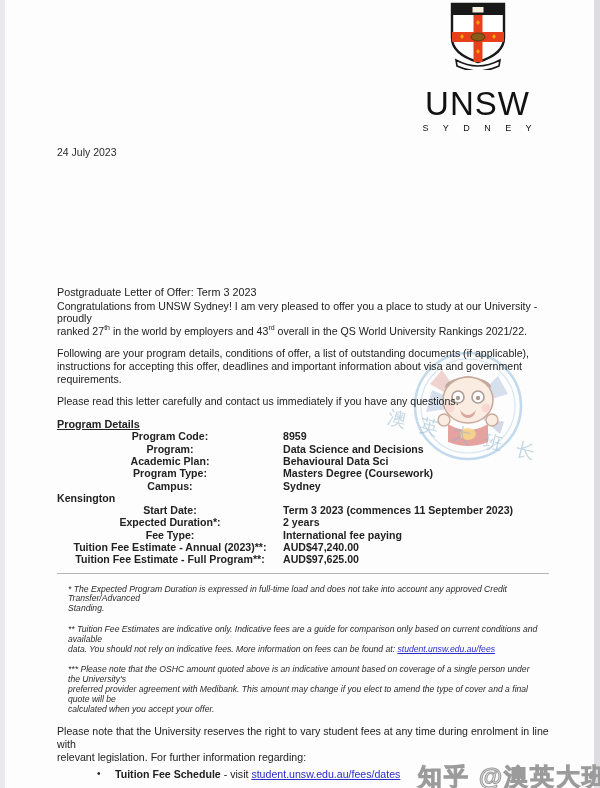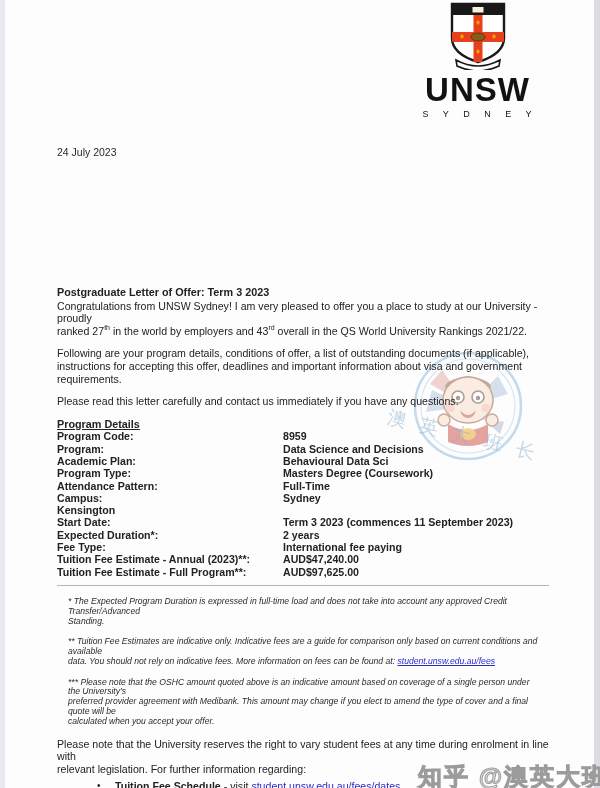--- a/index.html
+++ b/index.html
@@ -4,33 +4,33 @@
 <style>
   html,body{margin:0;padding:0;}
   body{font-family:"Liberation Sans", sans-serif; background:#fff;}
   .page{position:relative;width:600px;height:788px;background:#fdfdfd;overflow:hidden;color:#1e1e1e;}
   .scan-edge-left{position:absolute;left:0;top:0;width:5px;height:788px;background:#e9e9ef;}
   .scan-edge-right{position:absolute;right:0;top:0;width:6px;height:788px;background:#dcdce2;}
 
   
   .logo{position:absolute;left:415px;top:2px;width:125px;text-align:center;}
   .crest{display:block;margin:0 auto;}
-  .brand{font-size:33px;letter-spacing:1px;color:#121212;line-height:1;margin-top:3px;font-weight:bold;}
+  .brand{font-size:33px;letter-spacing:1px;color:#121212;line-height:1;margin-top:17px;font-weight:normal;}
   .brand-sub{font-size:9px;letter-spacing:6px;color:#121212;margin-top:3px;padding-left:5px;}
 
   .date{position:absolute;left:57px;top:146px;font-size:10.5px;color:#2a2a2a;}
 
   .content{position:absolute;left:57px;top:286px;width:492px;font-size:10.6px;line-height:12.6px;color:#222;}
   .para{white-space:pre-line;margin:0 0 10px 0;}
-  .title{font-weight:bold;margin:0;font-size:10.8px;}
+  .title{font-weight:normal;margin:0;font-size:10.8px;}
   sup{font-size:7px;vertical-align:super;line-height:0;}
 
   .pd-head{font-weight:bold;text-decoration:underline;font-size:10.8px;margin-top:4px;}
   .row{display:flex;line-height:12.3px;}
-  .lbl{flex:0 0 226px;font-weight:bold;white-space:nowrap;}
+  .lbl{flex:0 0 226px;font-weight:bold;white-space:nowrap;text-align:center;}
   .val{font-weight:bold;white-space:nowrap;}
   .subnote{font-weight:bold;font-size:8.6px;line-height:11px;}
 
   .rule{border:none;border-top:1px solid #b5b5b5;margin:7px 0 4px 0;width:100%;}
 
   .fn{font-style:italic;font-size:8.6px;line-height:9.8px;color:#2a2a2a;white-space:pre-line;margin:11px;}
   a.link{color:#2b2bcc;text-decoration:underline;font-style:inherit;cursor:pointer;}
 
   .fees-para{white-space:pre-line;margin:9px 0 3px 0;}
   .bullets{margin:0;padding:0;list-style:none;}
@@ -118,24 +118,20 @@
       </div>
     <div class="row">
         <span class="lbl">Academic Plan:</span>
         <span class="val">Behavioural Data Sci</span>
       </div>
     <div class="row">
         <span class="lbl">Program Type:</span>
         <span class="val">Masters Degree (Coursework)</span>
       </div>
     <div class="row">
-        <span class="lbl">Attendance Pattern:</span>
-        <span class="val">Full-Time</span>
-      </div>
-    <div class="row">
         <span class="lbl">Campus:</span>
         <span class="val">Sydney</span>
       </div>
     <div class="row">
         <span class="val">Kensington</span>
       </div>
     <div class="row">
         <span class="lbl">Start Date:</span>
         <span class="val">Term 3 2023 (commences 11 September 2023)</span>
       </div>

